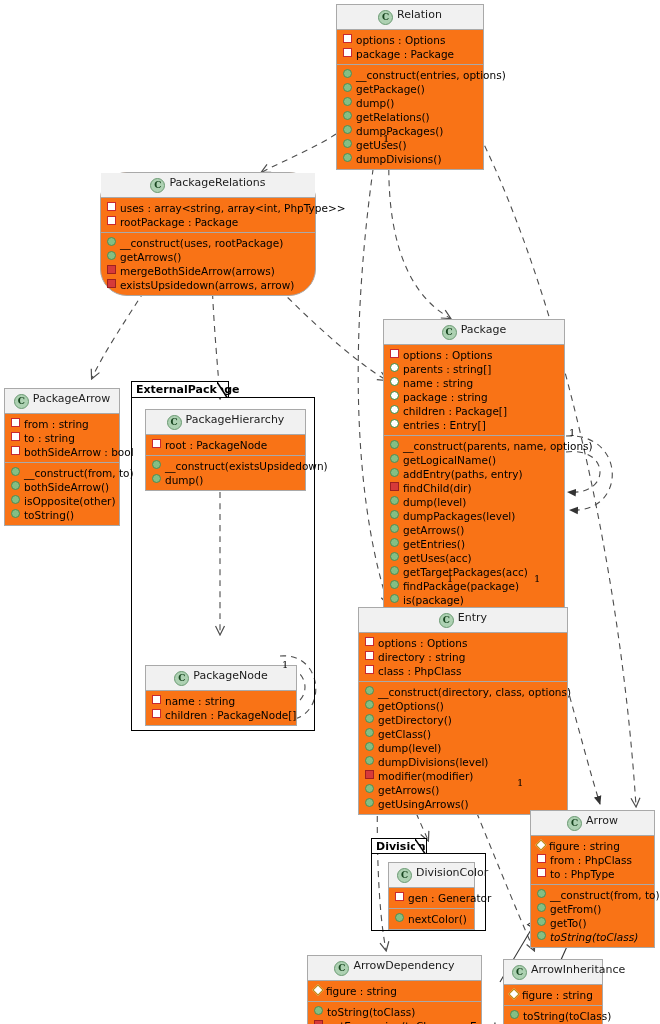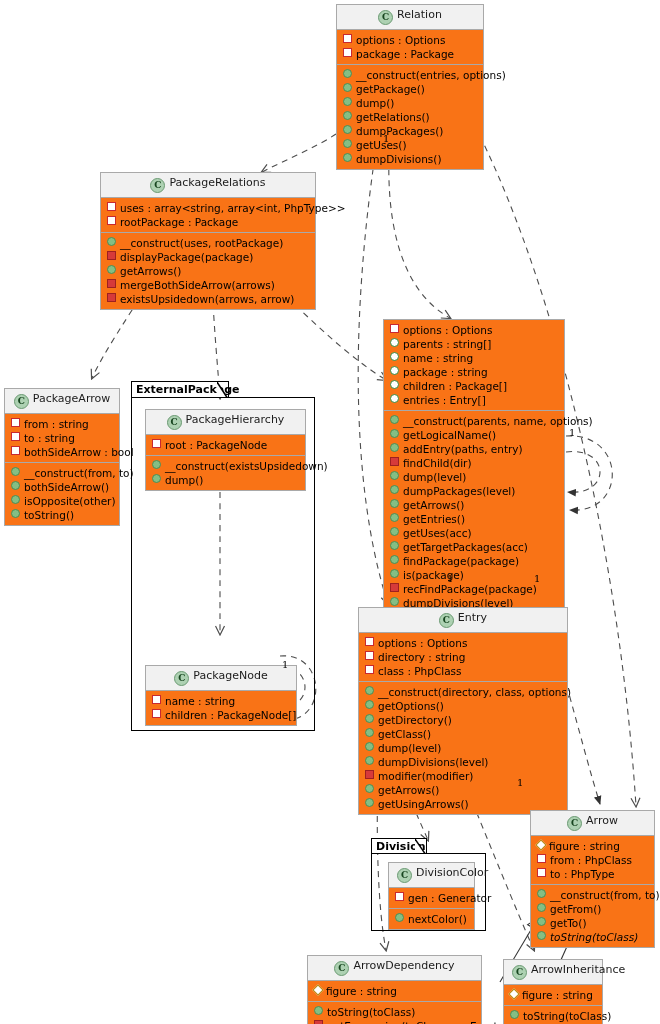--- a/index.html
+++ b/index.html
@@ -210,29 +210,28 @@
         <div class="member"><span class="mk pub-meth"></span><span>__construct(entries, options)</span></div>
         <div class="member"><span class="mk pub-meth"></span><span>getPackage()</span></div>
         <div class="member"><span class="mk pub-meth"></span><span>dump()</span></div>
         <div class="member"><span class="mk pub-meth"></span><span>getRelations()</span></div>
         <div class="member"><span class="mk pub-meth"></span><span>dumpPackages()</span></div>
         <div class="member"><span class="mk pub-meth"></span><span>getUses()</span></div>
         <div class="member"><span class="mk pub-meth"></span><span>dumpDivisions()</span></div>
       </div>
     </div>
 
-  <div class="cls" id="box-packagerelations" style="left:100px; top:172px; width:216px;">
+  <div class="cls" id="box-packagerelations" style="left:100px; top:172px; width:216px;border-radius:27px;">
       <div class="cls-title"><span class="cbadge">C</span><span>PackageRelations</span></div>
       <div class="compartment">
         <div class="member"><span class="mk priv-field"></span><span>uses : array&lt;string, array&lt;int, PhpType&gt;&gt;</span></div>
         <div class="member"><span class="mk priv-field"></span><span>rootPackage : Package</span></div>
       </div>
       <div class="compartment">
         <div class="member"><span class="mk pub-meth"></span><span>__construct(uses, rootPackage)</span></div>
-        <div class="member"><span class="mk priv-meth"></span><span>displayPackage(package)</span></div>
         <div class="member"><span class="mk pub-meth"></span><span>getArrows()</span></div>
         <div class="member"><span class="mk priv-meth"></span><span>mergeBothSideArrow(arrows)</span></div>
         <div class="member"><span class="mk priv-meth"></span><span>existsUpsidedown(arrows, arrow)</span></div>
       </div>
     </div>
 
   <div class="cls" id="box-packagearrow" style="left:4px; top:388px; width:116px;">
       <div class="cls-title"><span class="cbadge">C</span><span>PackageArrow</span></div>
       <div class="compartment">
         <div class="member"><span class="mk priv-field"></span><span>from : string</span></div>
@@ -260,20 +259,21 @@
 
   <div class="cls" id="box-packagenode" style="left:145px; top:641px; width:152px;margin-top:24px;">
       <div class="cls-title"><span class="cbadge">C</span><span>PackageNode</span></div>
       <div class="compartment">
         <div class="member"><span class="mk priv-field"></span><span>name : string</span></div>
         <div class="member"><span class="mk priv-field"></span><span>children : PackageNode[]</span></div>
       </div>
     </div>
 
   <div class="cls" id="box-package" style="left:383px; top:319px; width:182px;">
+      <div class="cls-title"><span class="cbadge">C</span><span>Package</span></div>
       <div class="compartment">
         <div class="member"><span class="mk priv-field"></span><span>options : Options</span></div>
         <div class="member"><span class="mk pub-field"></span><span>parents : string[]</span></div>
         <div class="member"><span class="mk pub-field"></span><span>name : string</span></div>
         <div class="member"><span class="mk pub-field"></span><span>package : string</span></div>
         <div class="member"><span class="mk pub-field"></span><span>children : Package[]</span></div>
         <div class="member"><span class="mk pub-field"></span><span>entries : Entry[]</span></div>
       </div>
       <div class="compartment">
         <div class="member"><span class="mk pub-meth"></span><span>__construct(parents, name, options)</span></div>

